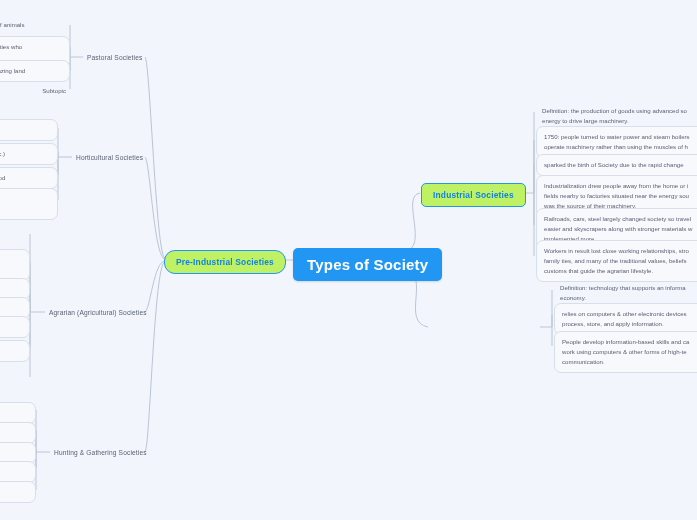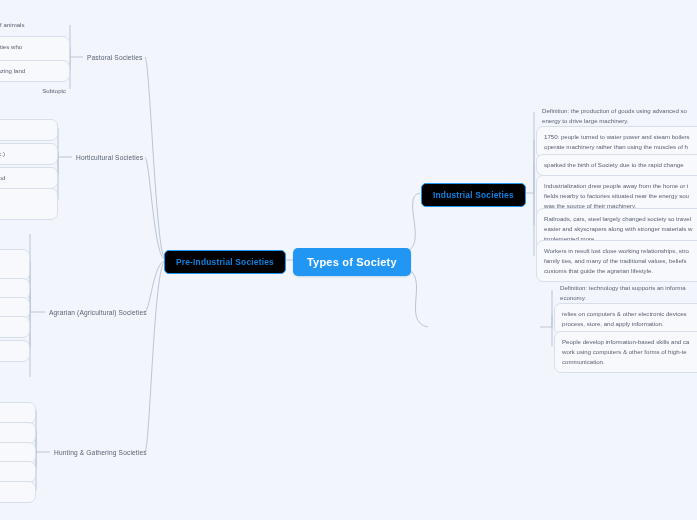--- a/index.html
+++ b/index.html
@@ -32,34 +32,34 @@
   .node {
     position: absolute;
     box-sizing: border-box;
   }
 
   
   .root-node {
     background: #2196f3;
     border-radius: 5px;
     color: #ffffff;
-    font-size: 11px;
+    font-size: 15px;
     font-weight: bold;
     letter-spacing: .2px;
     display: flex;
     align-items: flex-start;
     justify-content: center;
     padding: 8px 14px;
     white-space: nowrap;
     box-shadow: 0 1px 2px rgba(30,80,140,.18);
   }
 
   
   .branch-node {
-    background: #000000;
+    background: #bef264;
     border: 1.3px solid #2196f3;
     border-radius: 5px;
     color: #1182e0;
     font-size: 8.4px;
     font-weight: bold;
     letter-spacing: .2px;
     display: flex;
     align-items: center;
     justify-content: center;
     padding: 6px 11px;
@@ -132,21 +132,21 @@
 
       <path d="M540,327 C548,327 546,327 552,327"></path>
       <path d="M552,327 L552,290 M552,327 L552,315 M552,327 L552,346"></path>
     </g>
   </svg>
 
   <div class="node root-node" style="left:293px;top:248px;">
     <span>Types of Society</span>
   </div>
 
-  <div class="node branch-node" style="left:164px;top:250px;">
+  <div class="node branch-node" style="left:164px;top:250px;border-radius:11px;">
     <span>Pre-Industrial Societies</span>
   </div>
 
   <div class="node branch-node" style="left:421px;top:183px;">
     <span>Industrial Societies</span>
   </div>
 
 
   <div class="node cat-node" style="left:84px;top:52px;">Pastoral Societies</div>
 

